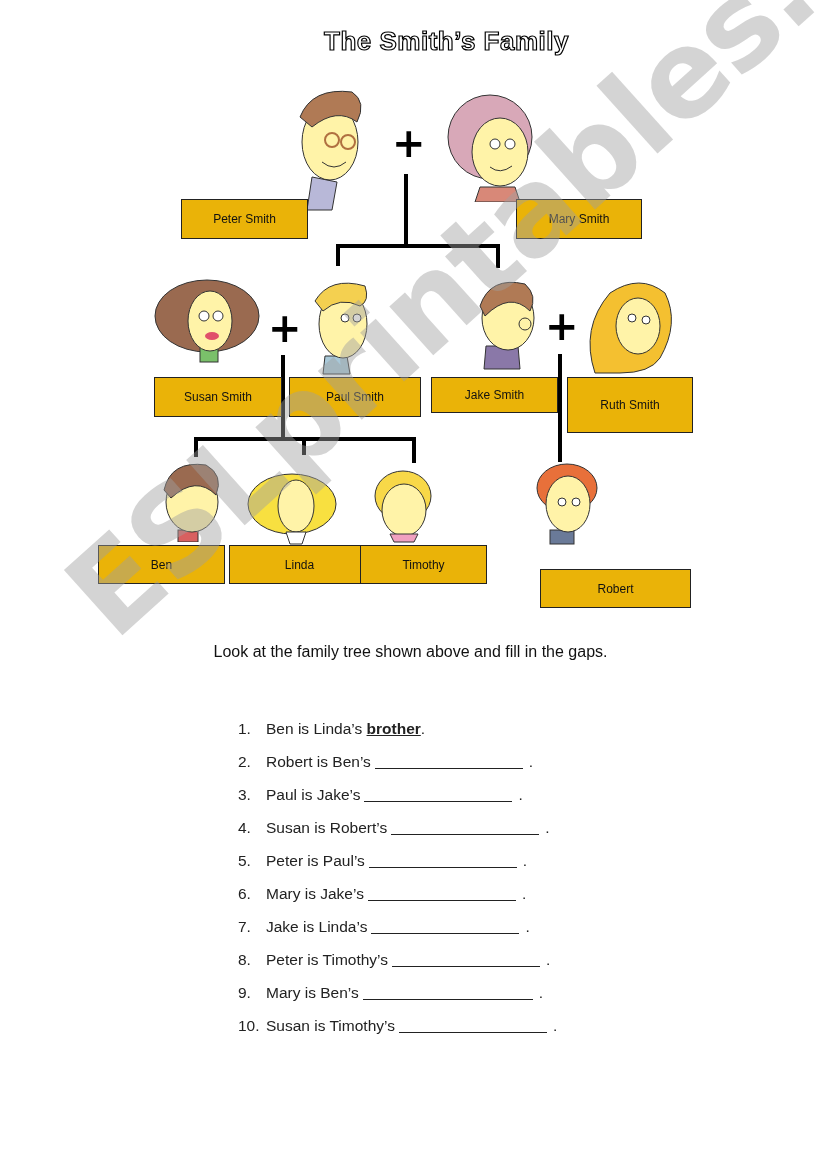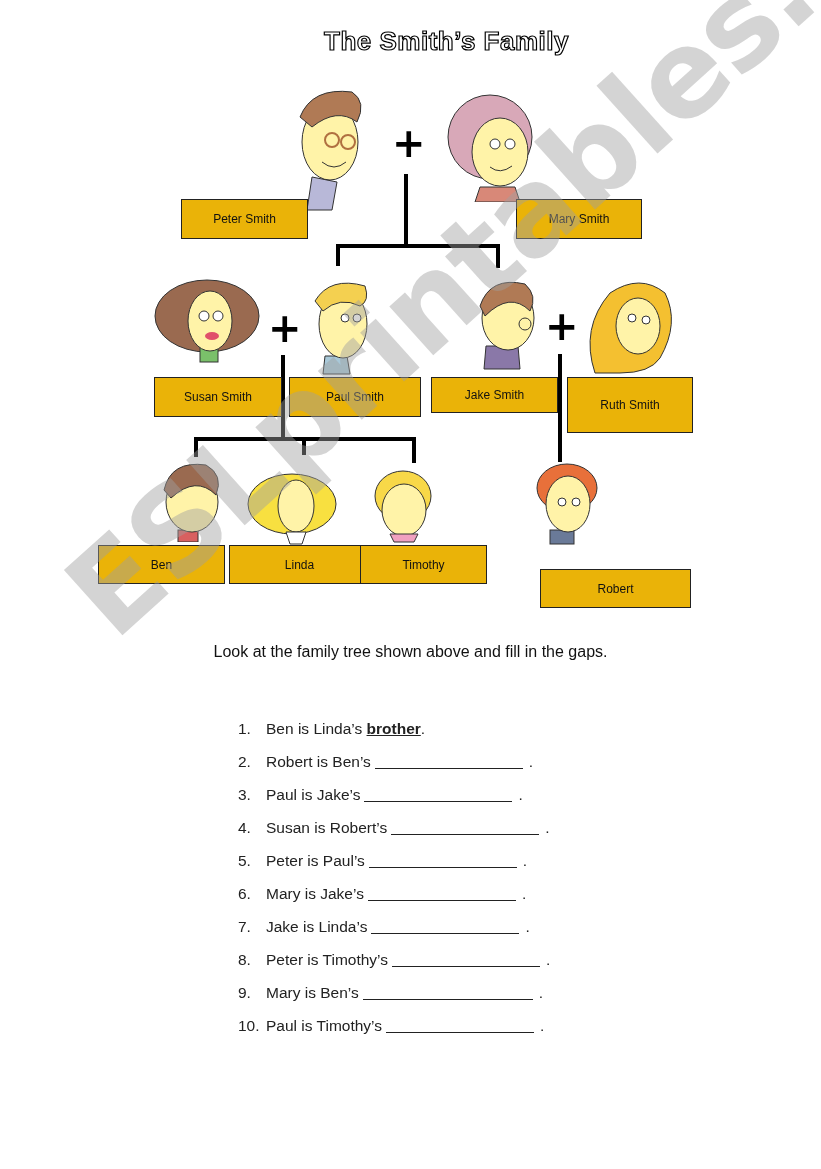--- a/index.html
+++ b/index.html
@@ -169,19 +169,19 @@
     <span>.</span>
   </div>
   <div class="q">
     <span class="num">9.</span>
     <span>Mary is Ben’s</span>
     <span class="blank" style="width:170px"></span>
     <span>.</span>
   </div>
   <div class="q">
     <span class="num">10.</span>
-    <span>Paul is Timothy’s</span>
+    <span>Susan is Timothy’s</span>
     <span class="blank"></span>
     <span>.</span>
   </div>
 </div>
 
 <div class="watermark">ESLprintables.com</div>
 
 </body></html>

